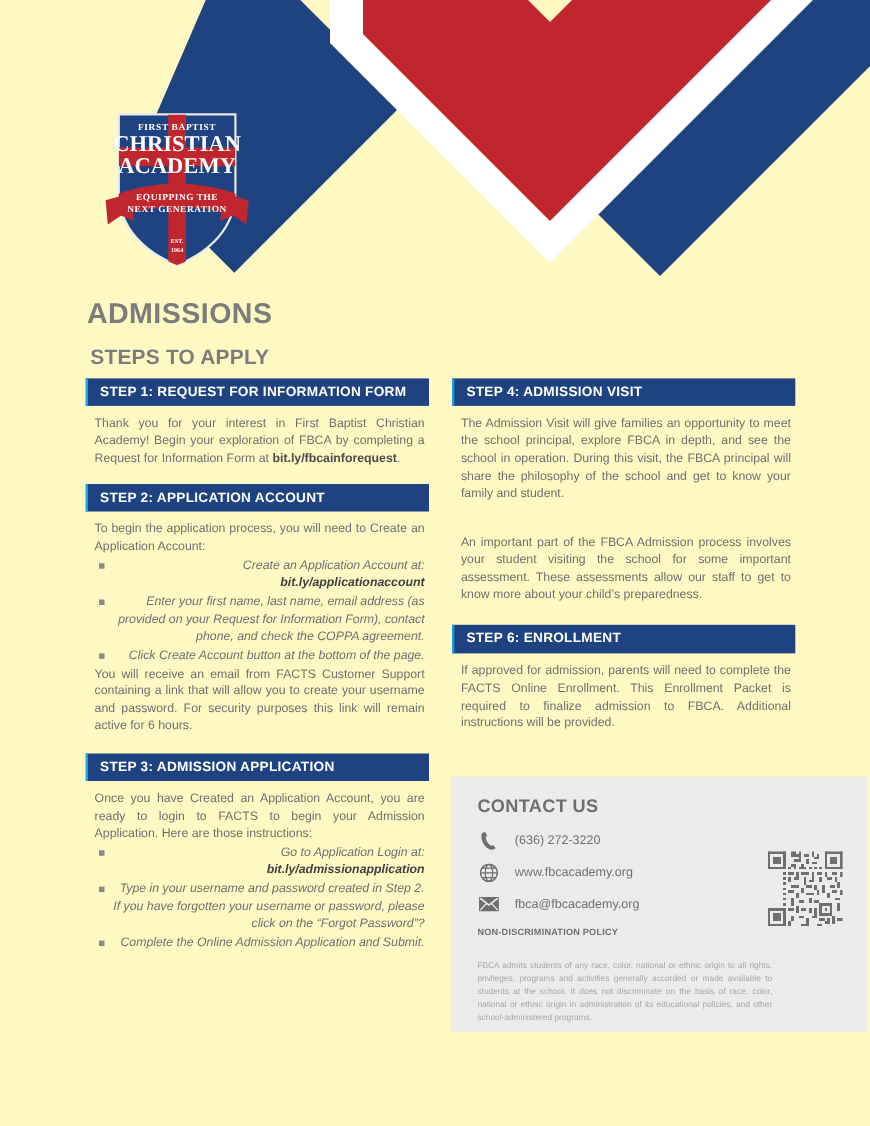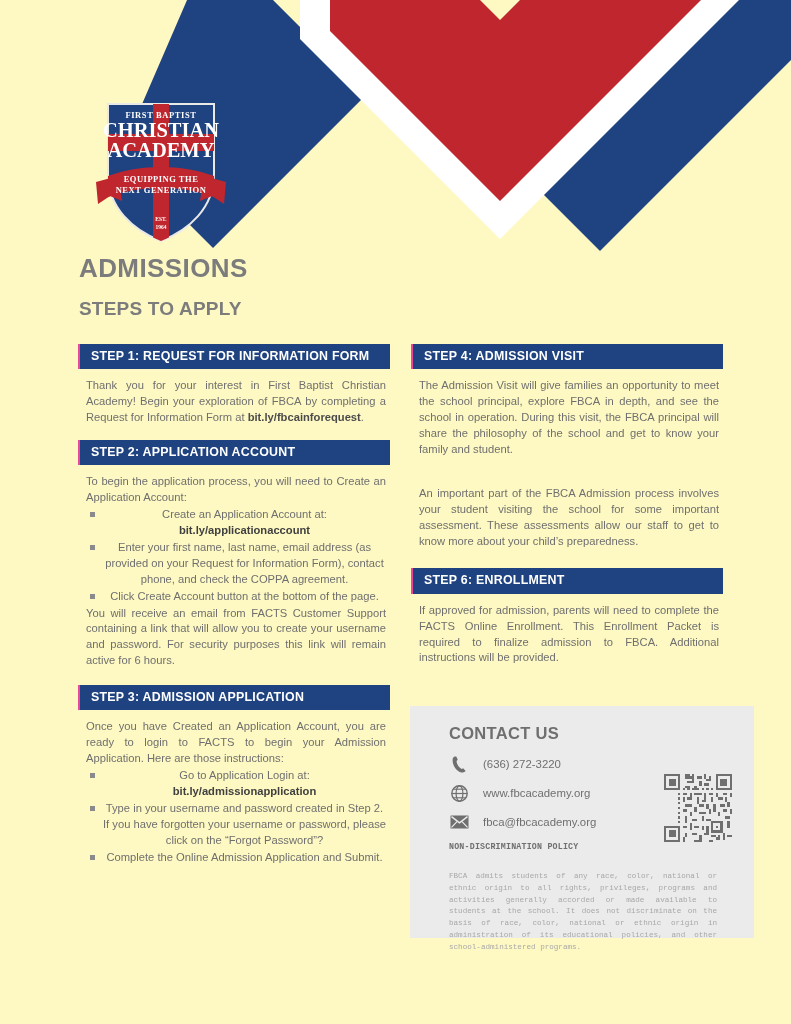--- a/index.html
+++ b/index.html
@@ -13,21 +13,21 @@
 
   
   .banner { position:absolute; left:0; top:0; width:791px; height:255px; overflow:hidden; }
   .banner svg { display:block; }
 
   
   .logo { position:absolute; left:86px; top:96px; width:150px; height:152px; }
   .logo svg { display:block; }
 
   
-  .title-block { position:absolute; left:79px; top:255px; }
+  .title-block { position:absolute; left:79px; top:272px;text-align:center; }
   .title-main {
     font-size: 26px; font-weight: bold; letter-spacing:.4px;
     color:#7c7c7c; line-height:1.05;
   }
   .title-sub {
     font-size: 19px; font-weight: bold; letter-spacing:.2px;
     color:#7c7c7c; line-height:1.15; margin-top:16px;
   }
 
   
@@ -36,66 +36,66 @@
 
   .step { margin-bottom: 14px; }
   .step-header {
     background:#1f4380;
     color:#ffffff;
     font-size:12.4px;
     font-weight:bold;
     letter-spacing:.25px;
     padding:5px 0 6px 11px;
     line-height:1.15;
-    border-left:2px solid #ec4899;
+    border-left:2px solid #0ea5e9;
   }
   .step-body {
     padding: 9px 4px 0 8px;
     font-size:11.2px;
     line-height:1.42;
     color:#6f6f6f;
     text-align:justify;
   }
   .step-body p { margin-bottom: 0; }
   .step-body b { color:#4b4b4b; font-weight:bold; }
 
   ul.bullets { list-style:none; margin: 1px 0 1px 0; padding:0; }
   ul.bullets li {
     position:relative; padding-left:17px; margin-bottom:1px;
-    text-align:center; line-height:1.42;
+    text-align:right; line-height:1.42;font-style:italic;
   }
   ul.bullets li::before {
     content:""; position:absolute; left:4px; top:5px;
     width:5px; height:5px; background:#8a8a8a;
   }
   ul.bullets li b { display:block; color:#3f3f3f; font-weight:bold; }
 
   
   .contact-box {
     position:absolute; left:410px; top:706px;
-    width:344px; height:232px;
+    width:378px; height:232px;
     background:#ebebeb;
-    padding:18px 20px 0 39px;
+    padding:18px 20px 0 24px;
   }
   .contact-title {
     font-size:16.5px; font-weight:bold; color:#6f6f6f;
     letter-spacing:.3px; margin-bottom:12px;
   }
   .contact-row {
     display:flex; align-items:center; gap:14px; margin-bottom:11px;
     position:relative; z-index:2;
   }
   .contact-ico { width:20px; height:18px; flex:0 0 20px; display:flex; align-items:center; justify-content:center; }
   .contact-ico svg { display:block; }
   .contact-text { font-size:11.4px; color:#6f6f6f; }
 
   .qr { position:absolute; right:22px; top:68px; width:68px; height:68px; }
   .qr svg { display:block; }
 
-  .policy { margin-top:7px;font-family:Liberation Mono, monospace; }
+  .policy { margin-top:7px; }
   .policy-title {
     font-size:8.3px; font-weight:bold; color:#6f6f6f;
     letter-spacing:.2px; margin-bottom:4px;
   }
   .policy-text {
     font-size:7.6px; line-height:1.55; color:#a8a8a8; text-align:justify;
     width:268px;
     margin-top:20px;
   }
 </style>

